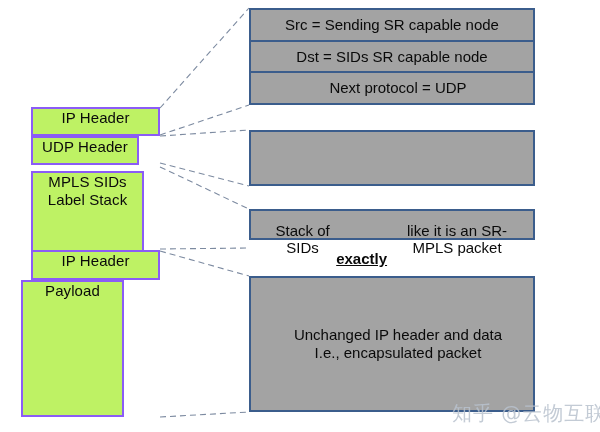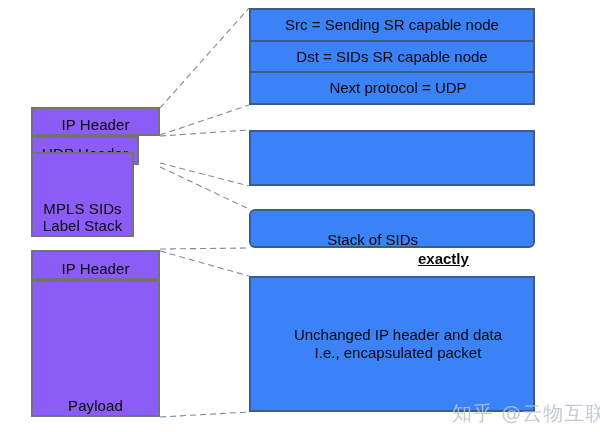--- a/index.html
+++ b/index.html
@@ -21,36 +21,36 @@
     position: absolute;
     left: 0;
     top: 0;
     width: 600px;
     height: 432px;
     pointer-events: none;
   }
   .pkt-box {
     position: absolute;
     box-sizing: border-box;
-    border: 2px solid #737373;
-    background: #8b5cf6;
+    border: 2px solid #8b5cf6;
+    background: #bef264;
     display: flex;
-    align-items: flex-end;
+    align-items: flex-start;
     justify-content: center;
     text-align: center;
     color: #0a0a0a;
     font-size: 15px;
     line-height: 1.18;
     letter-spacing: 0.1px;
   }
   .group {
     position: absolute;
     box-sizing: border-box;
     border: 2px solid #3B5D8C;
-    background: #3b82f6;
+    background: #a3a3a3;
     display: flex;
     flex-direction: column;
   }
   .group .row {
     box-sizing: border-box;
     flex: 1 1 0;
     display: flex;
     align-items: center;
     justify-content: center;
     text-align: center;
@@ -105,46 +105,47 @@
   </svg>
 
   <div class="pkt-box" style="left:31px; top:107px; width:129px; height:29px;">
     <span class="stacklabel">IP Header</span>
   </div>
 
   <div class="pkt-box" style="left:31px; top:136px; width:108px; height:29px;">
     <span class="stacklabel">UDP Header</span>
   </div>
 
-  <div class="pkt-box" style="left:31px; top:152px; width:103px; height:85px;">
+  <div class="pkt-box" style="left:31px; top:171px; width:113px; height:85px;">
     <span class="stacklabel">MPLS SIDs
 Label Stack</span>
   </div>
 
   <div class="pkt-box" style="left:31px; top:250px; width:129px; height:30px;">
     <span class="stacklabel">IP Header</span>
   </div>
 
-  <div class="pkt-box" style="left:31px; top:280px; width:129px; height:137px;">
+  <div class="pkt-box" style="left:21px; top:280px; width:103px; height:137px;">
     <span class="stacklabel">Payload</span>
   </div>
 
   <div class="group" style="left:249px; top:8px; width:286px; height:97px;">
     <div class="row">Src = Sending SR capable node</div>
     <div class="row">Dst = SIDs SR capable node</div>
     <div class="row">Next protocol = UDP</div>
   </div>
 
   <div class="group" style="left:249px; top:130px; width:286px; height:56px;">
   </div>
 
-  <div class="group" style="left:249px; top:209px; width:286px; height:39px;border-radius:6px;">
+  <div class="group" style="left:249px; top:209px; width:286px; height:31px;">
     <div class="row">
       <span>Stack of SIDs </span>
         <span class="em-under">exactly</span>
+        <span> like it is an SR-MPLS packet</span>
     </div>
   </div>
 
   <div class="group" style="left:249px; top:276px; width:286px; height:136px;">
     <div class="row stacklabel">Unchanged IP header and data
 I.e., encapsulated packet</div>
   </div>
 
   <div class="watermark" style="left:452px; top:400px;">知乎 @云物互联</div>
 

